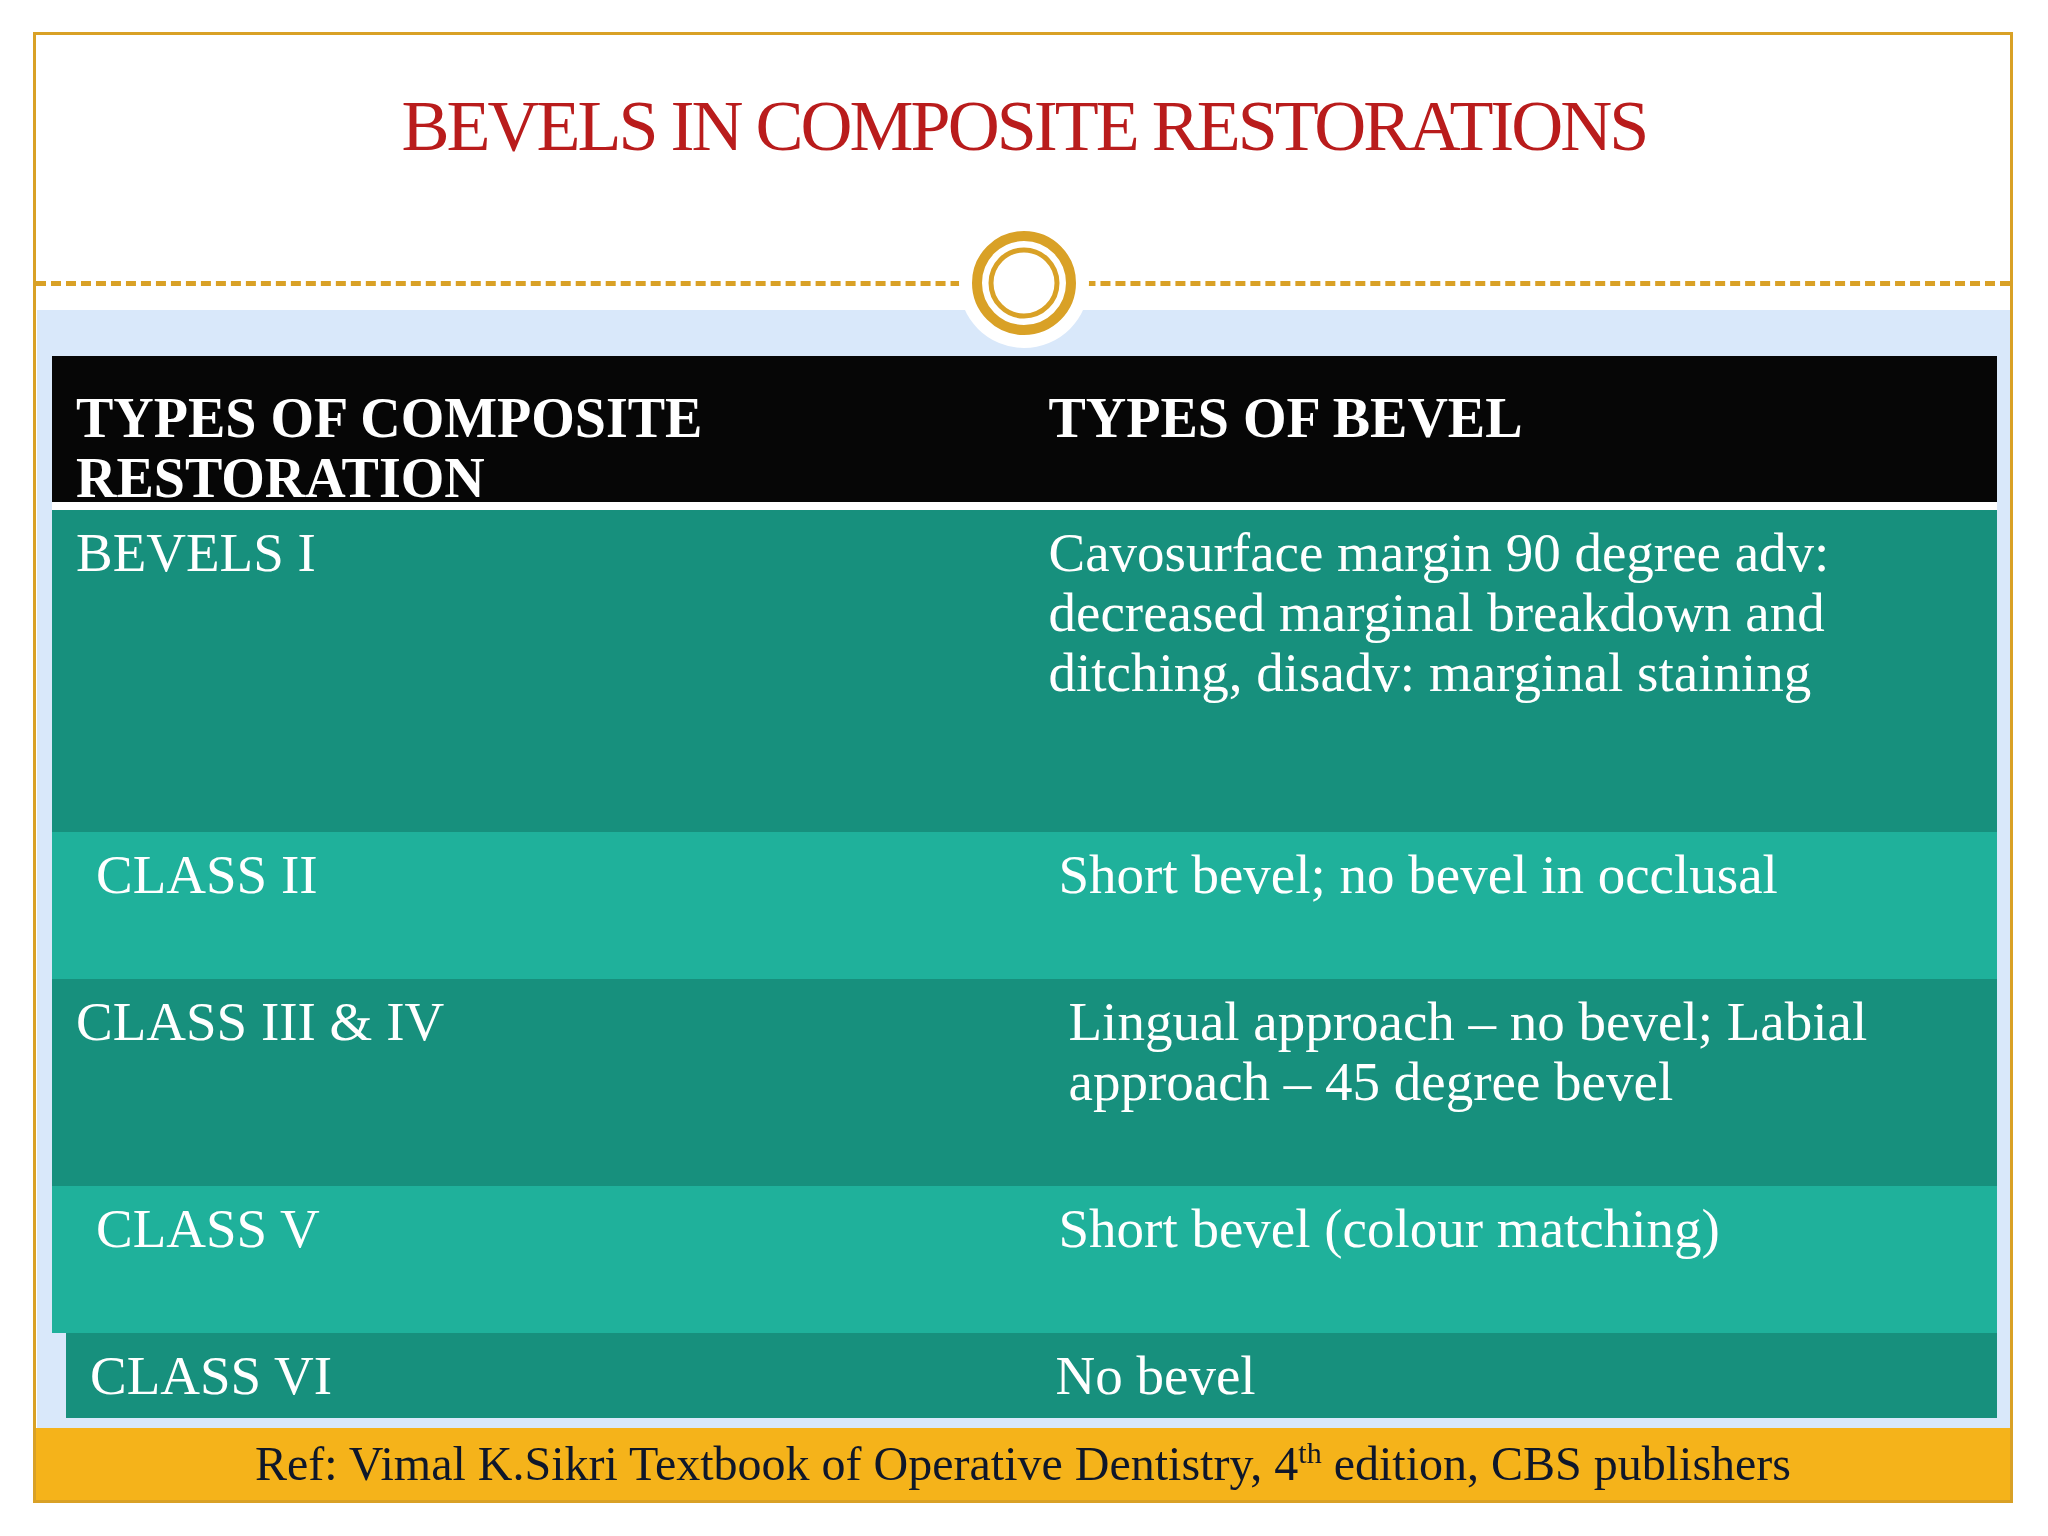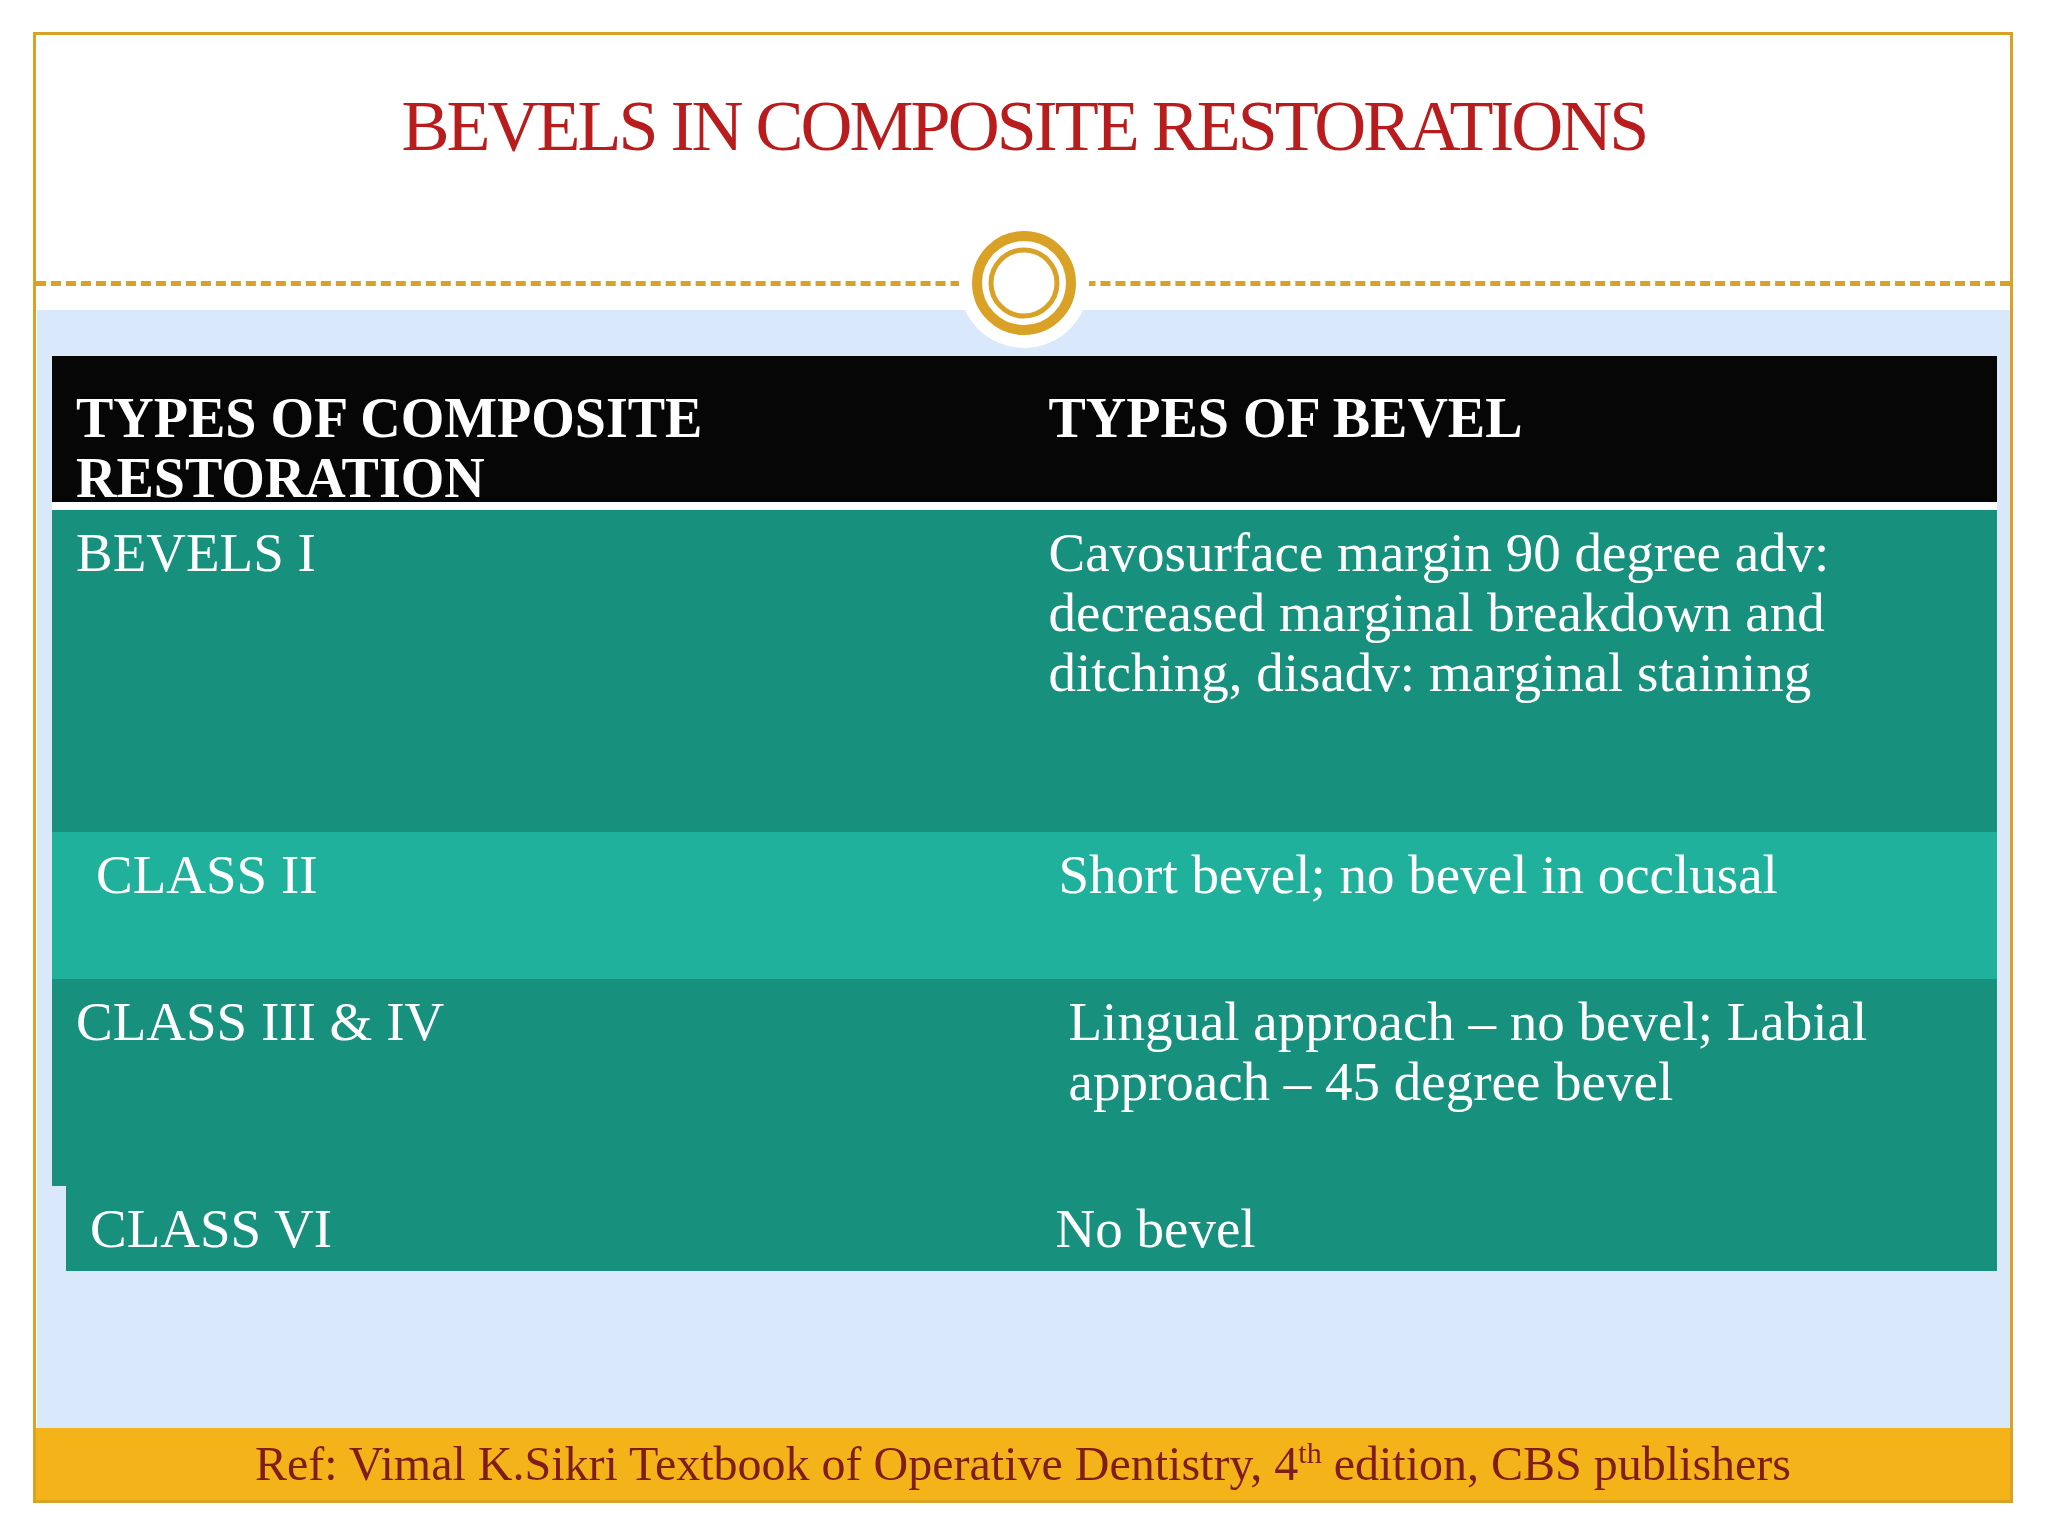--- a/index.html
+++ b/index.html
@@ -32,21 +32,21 @@
   .body-row .cell{font-size:55px;line-height:60px;}
   .dark{background:#17907D;}
   .light{background:#1FB19B;padding-left:20px;}
   .r1{height:322px;}
   .r2{height:147px;}
   .r3{height:207px;gap:40px;}
   .r4{height:147px;}
   .r5{height:85px;margin-left:14px;}
 
   .footer{position:absolute;left:36px;top:1428px;width:1974px;height:72px;
-        background:#F5B31A;color:#7f1d1d;text-align:center;
+        background:#F5B31A;color:#0f172a;text-align:center;
         font-size:48px;line-height:72px;white-space:nowrap;}
   .footer sup{font-size:30px;line-height:0;vertical-align:super;}
 </style>
 </head>
 <body>
 
 <div class="page">
 
   <div class="border-frame"></div>
 
@@ -79,20 +79,24 @@
     <div class="row body-row r2 light">
       <div class="cell c1">CLASS II</div>
       <div class="cell c2">Short bevel; no bevel in occlusal</div>
     </div>
 
     <div class="row body-row r3 dark">
       <div class="cell c1">CLASS III &amp; IV</div>
       <div class="cell c2">Lingual approach – no bevel; Labial approach – 45 degree bevel</div>
     </div>
 
+    <div class="row body-row r4 light">
+      <div class="cell c1">CLASS V</div>
+      <div class="cell c2">Short bevel (colour matching)</div>
+    </div>
 
     <div class="row body-row r5 dark">
       <div class="cell c1">CLASS VI</div>
       <div class="cell c2">No bevel</div>
     </div>
 
   </div>
 
   <div class="footer">
     <span>Ref: Vimal K.Sikri Textbook of Operative Dentistry, 4</span><sup>th</sup><span> edition, CBS publishers</span>

